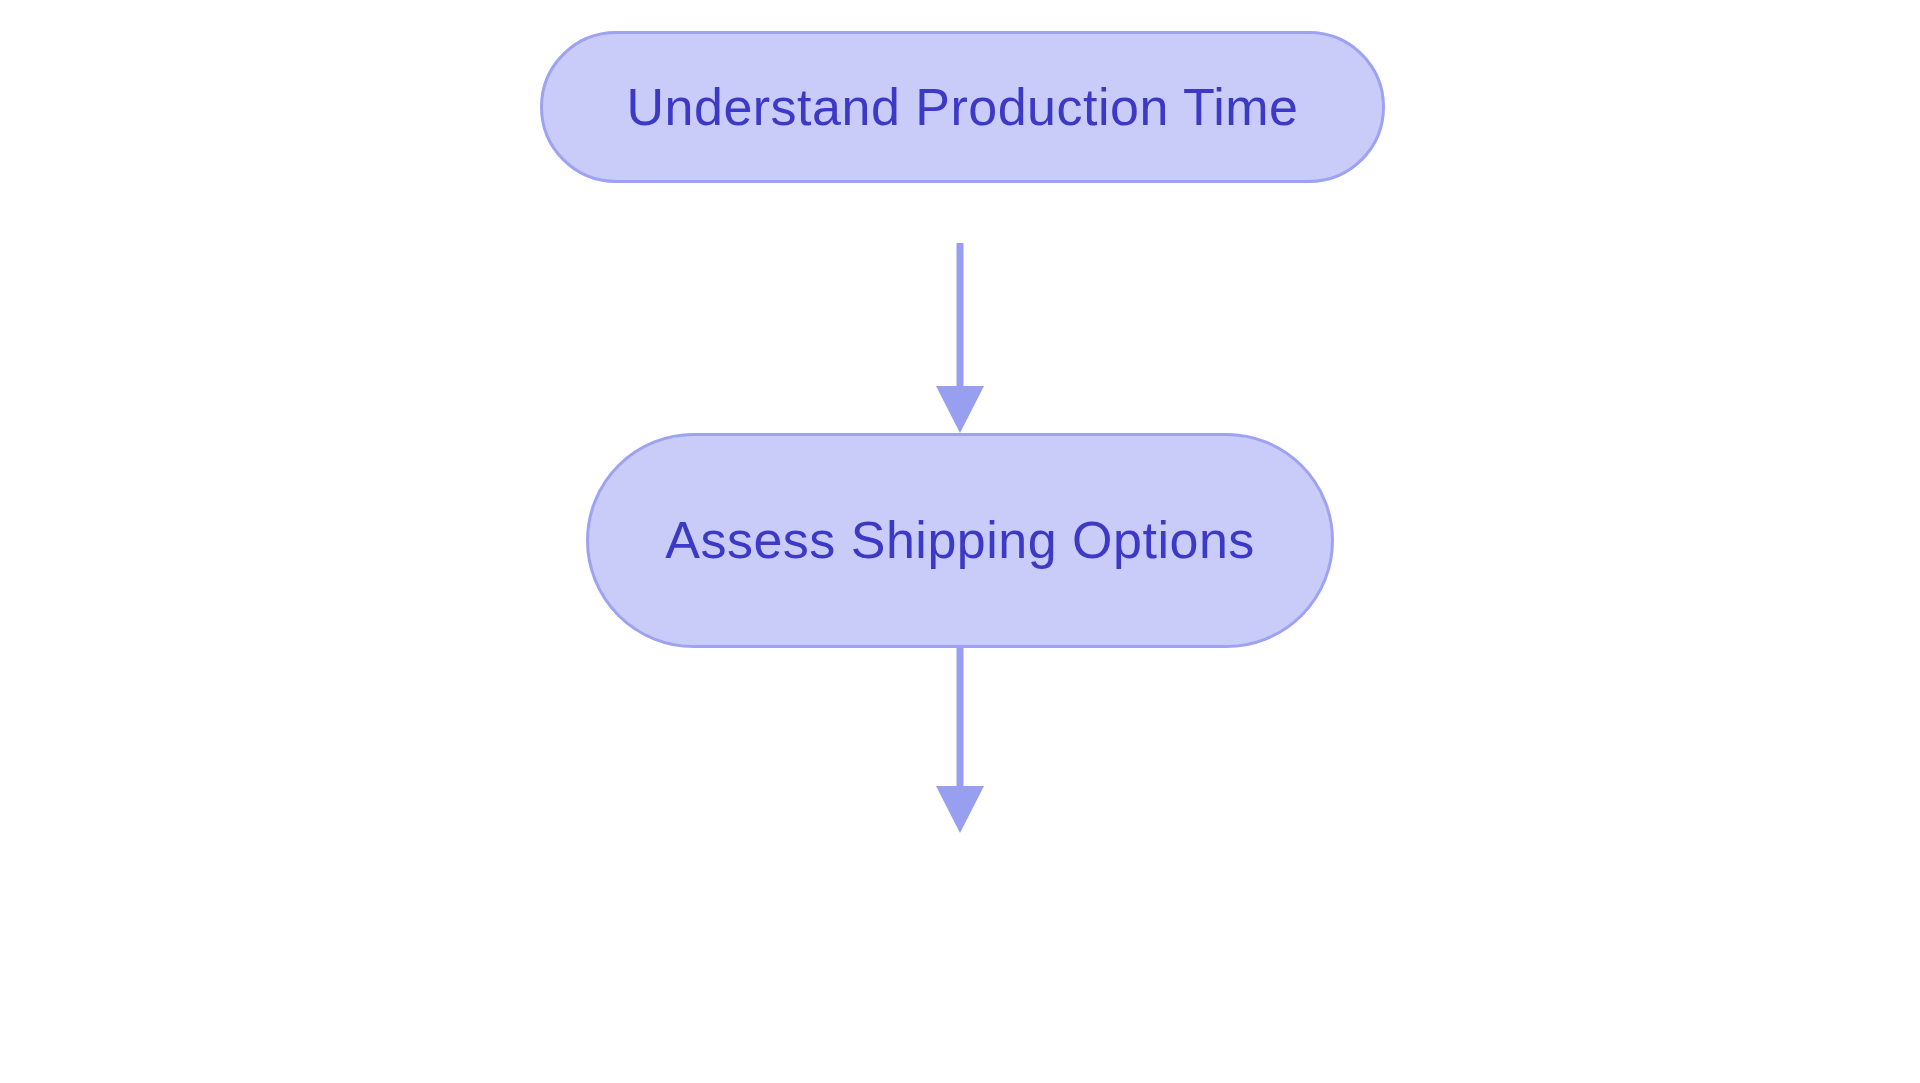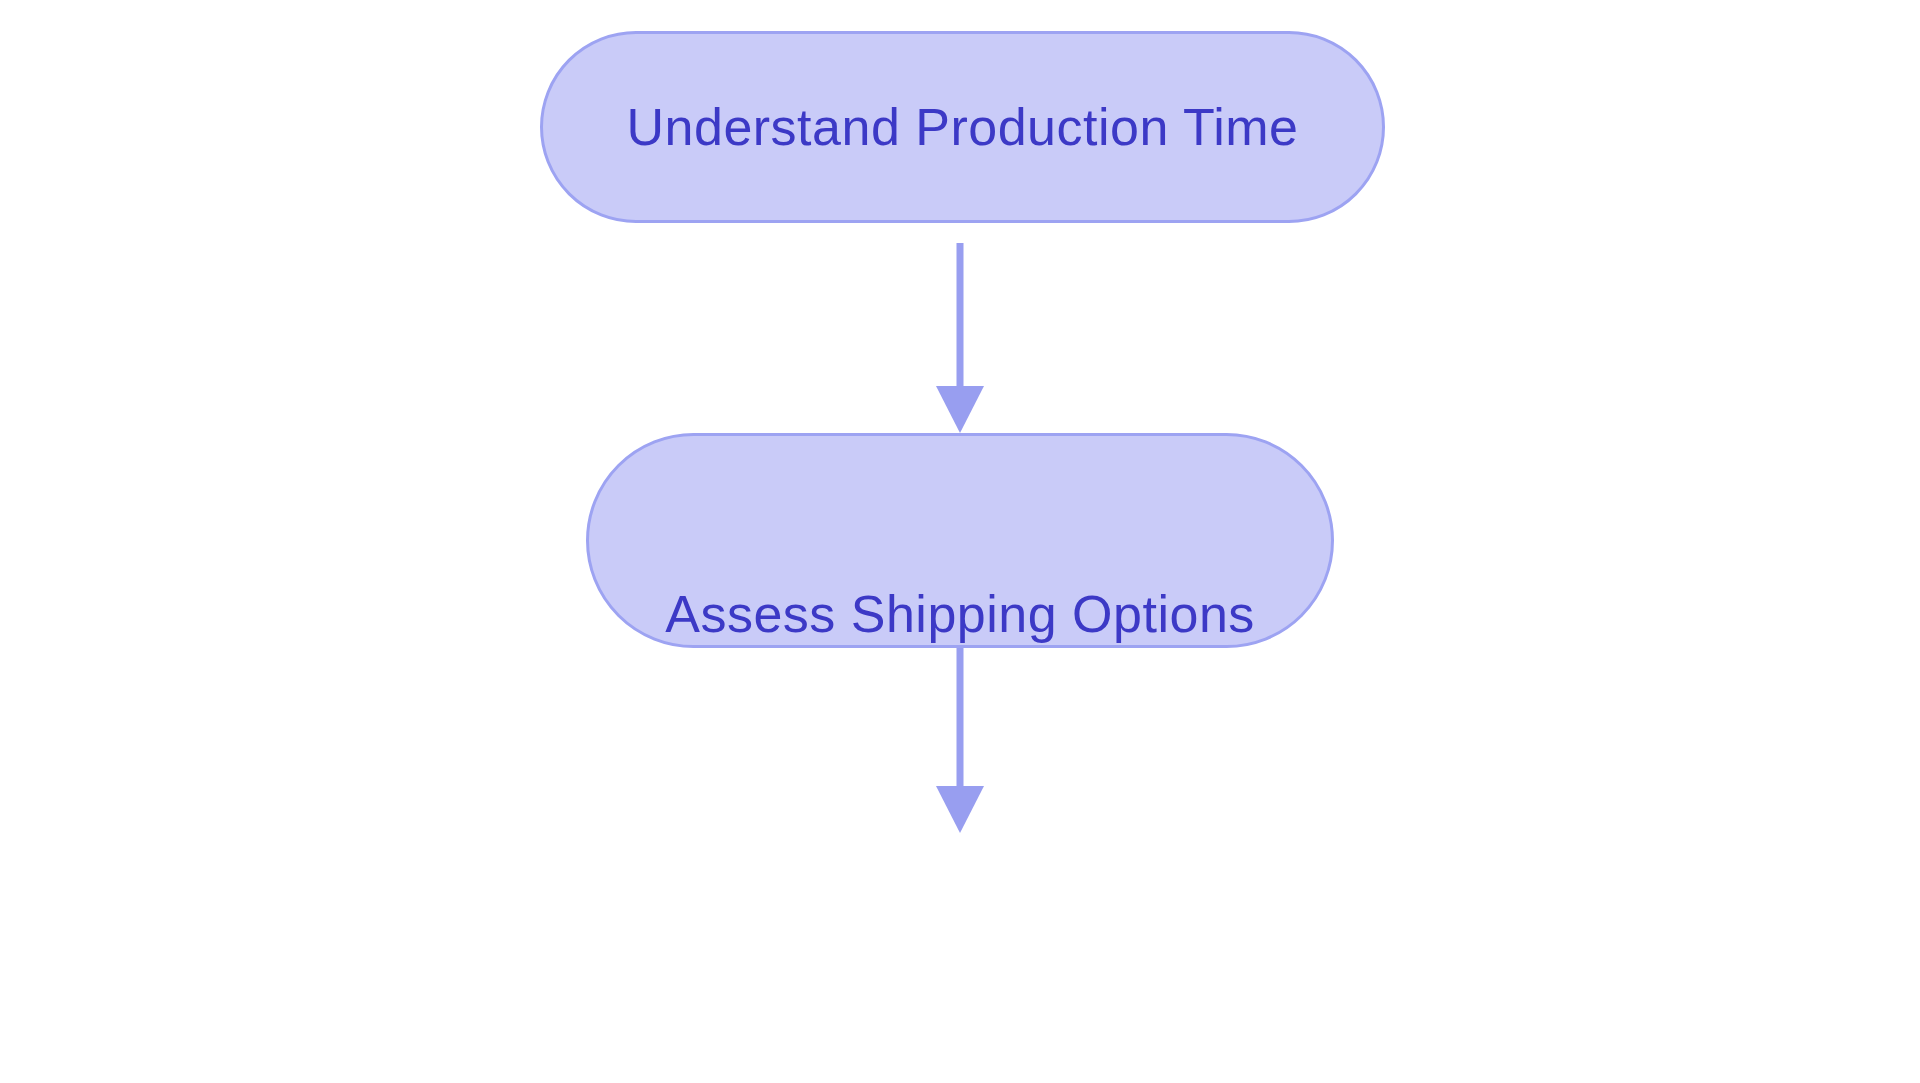--- a/index.html
+++ b/index.html
@@ -32,22 +32,22 @@
     text-align: center;
   }
   .flow-node .node-label {
     color: var(--node-text);
     font-size: 52px;
     font-weight: 400;
     letter-spacing: 0.5px;
     line-height: 1.2;
     white-space: nowrap;
   }
-  .node-1 { left: 540px; top: 31px;  width: 845px; height: 192px; }
-  .node-2 { left: 586px; top: 433px; width: 748px; height: 215px; align-items: flex-end; }
+  .node-1 { left: 540px; top: 31px;  width: 845px; height: 152px; }
+  .node-2 { left: 586px; top: 433px; width: 748px; height: 215px; }
   .node-3 { left: 509px; top: 833px; width: 902px; height: 216px; }
   .connector {
     position: absolute;
     left: 930px;
     width: 60px;
     display: block;
   }
   .connector-1 { top: 243px; height: 190px; }
   .connector-2 { top: 648px; height: 185px; }
   .connector line {

